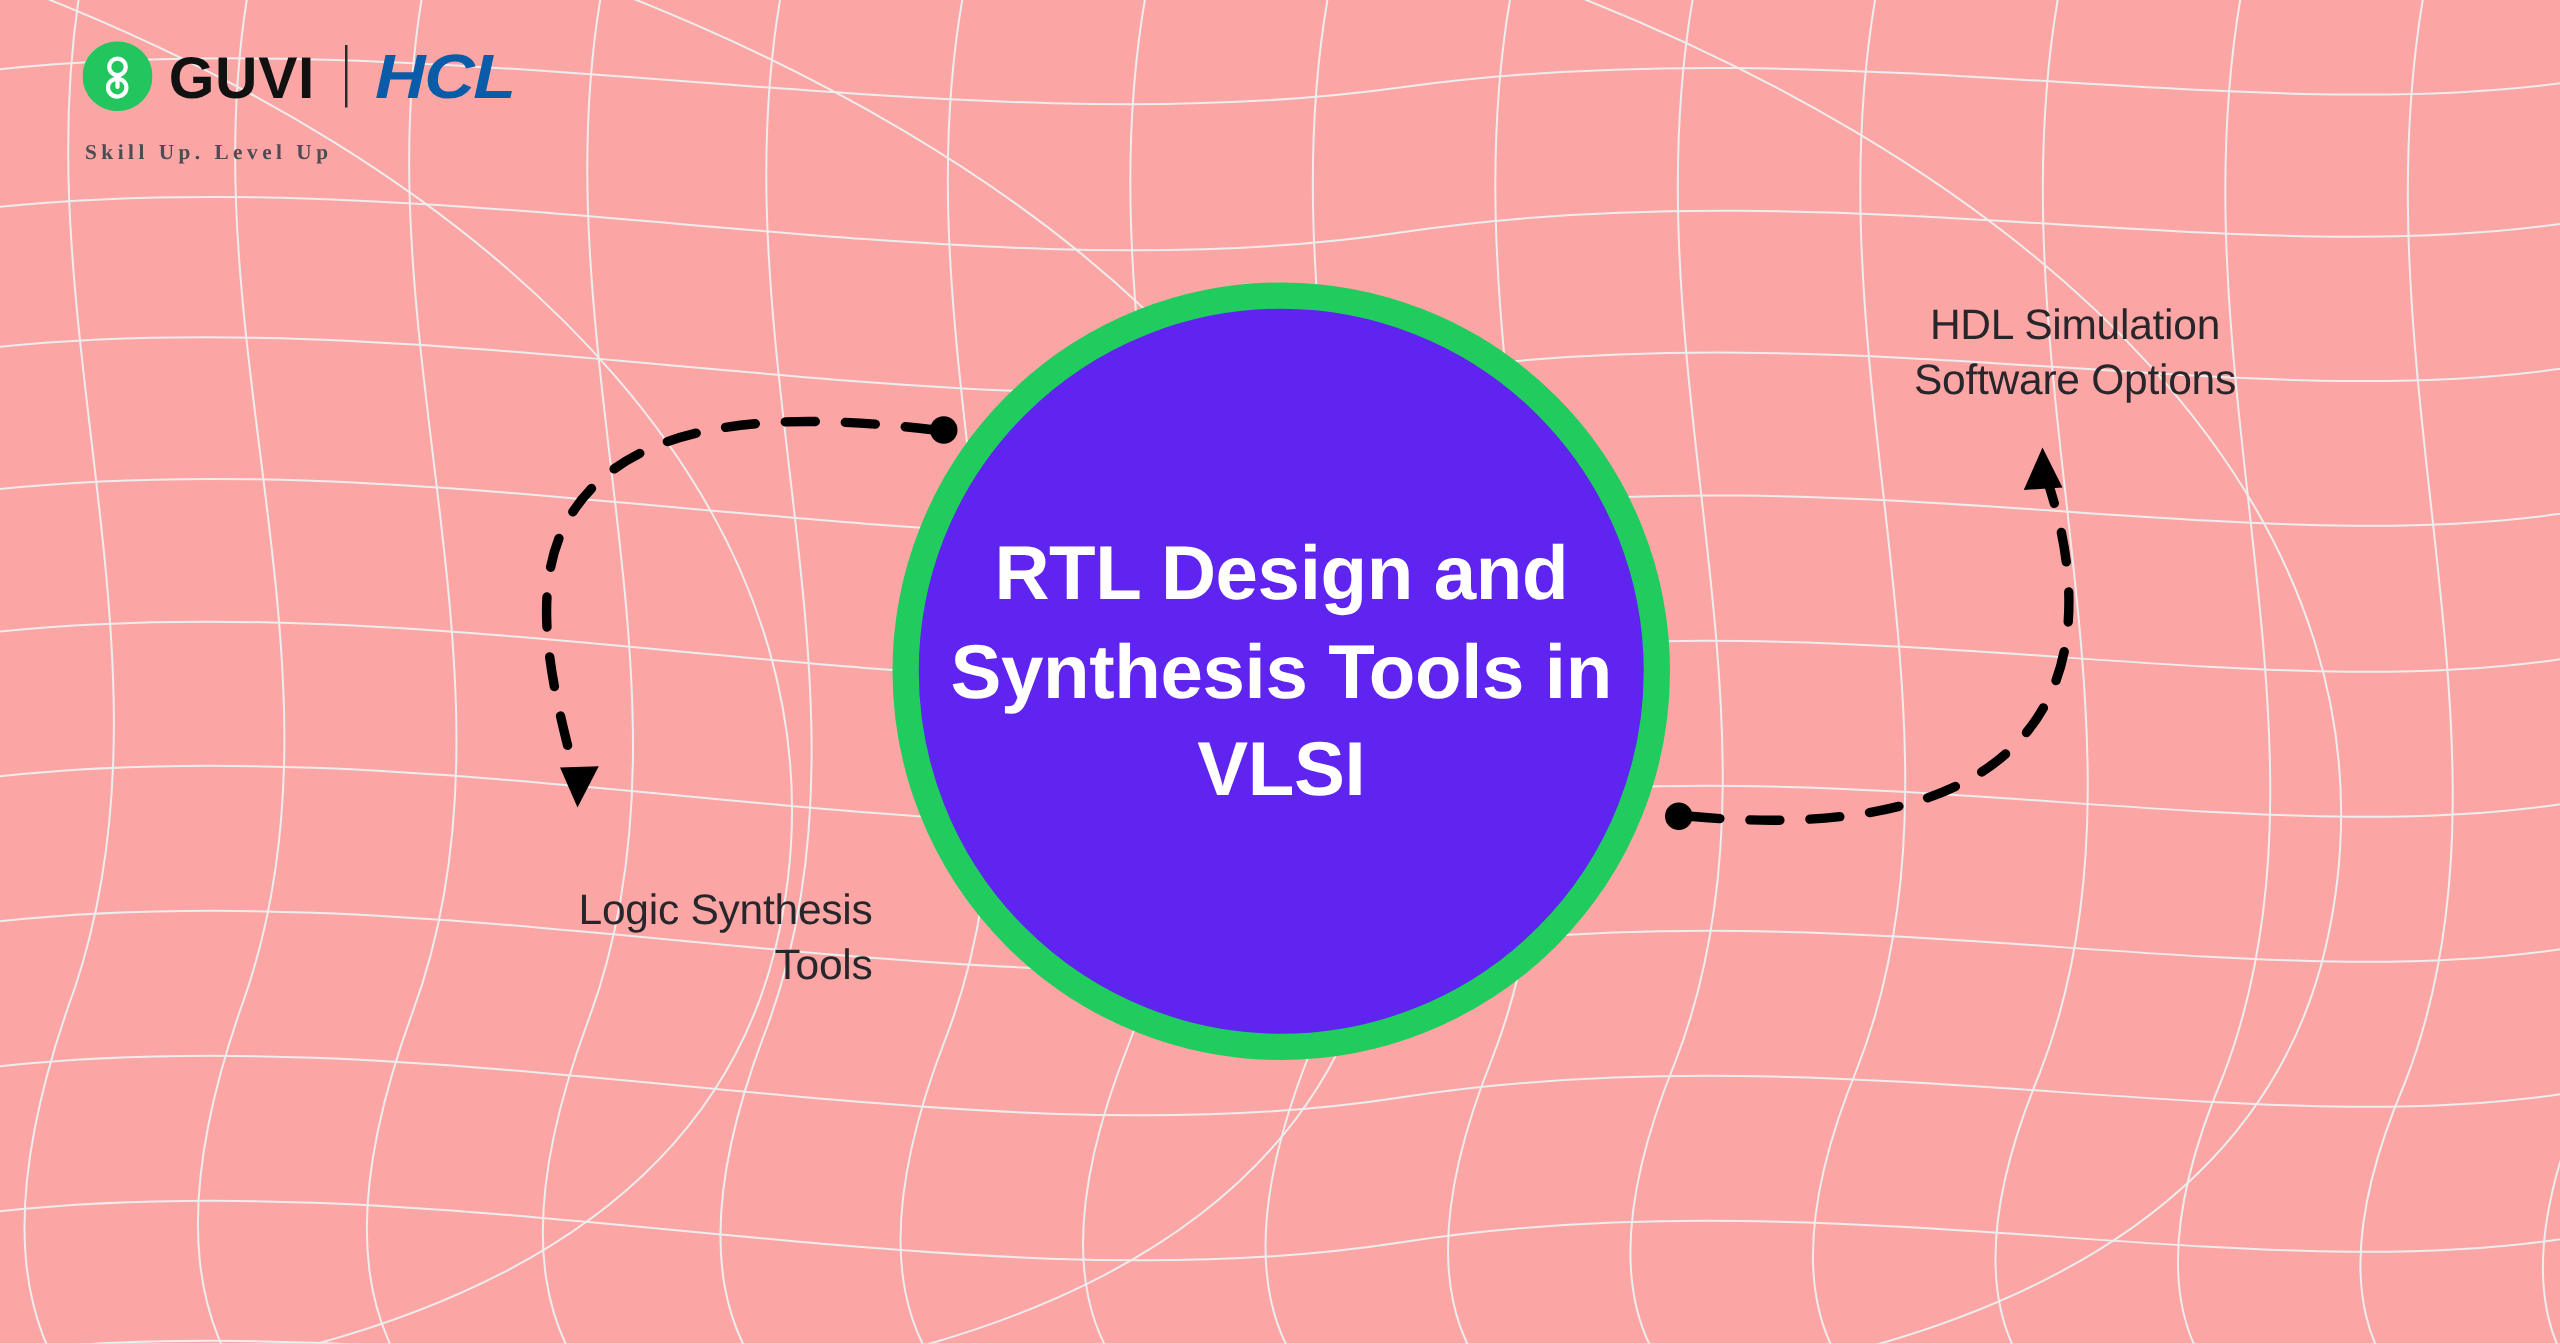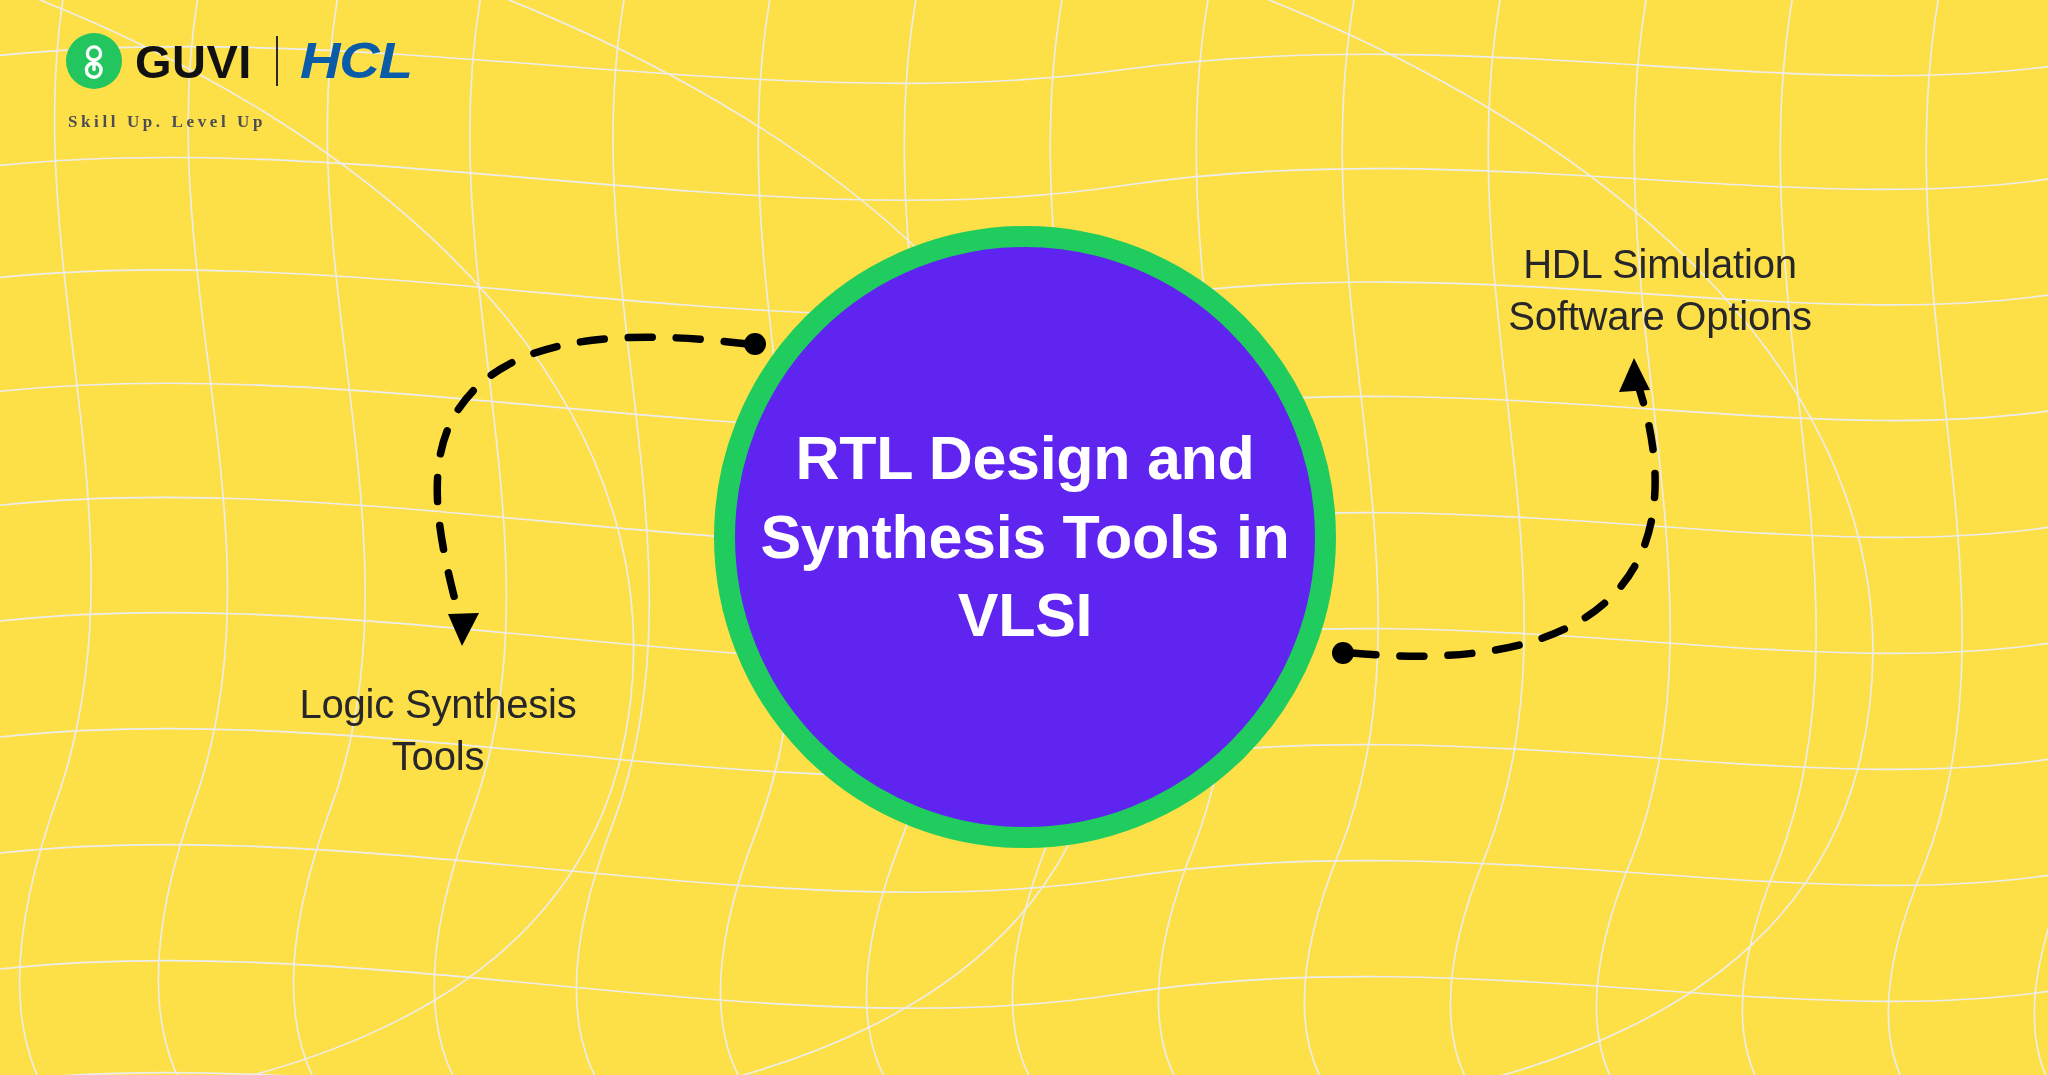--- a/index.html
+++ b/index.html
@@ -10,21 +10,21 @@
   }
   body {
     font-family: "Liberation Sans", sans-serif;
   }
 
   #slide {
     position: relative;
     width: 2048px;
     height: 1075px;
     overflow: hidden;
-    background: #fde047;
+    background: #fca5a5;
   }
 
   
   .bg-mesh {
     position: absolute;
     left: 0; top: 0;
     width: 2048px;
     height: 1075px;
     z-index: 0;
     pointer-events: none;
@@ -123,32 +123,32 @@
     height: 1075px;
     z-index: 4;
     pointer-events: none;
   }
 
   
   .branch-label {
     position: absolute;
     z-index: 6;
     font-family: "Liberation Sans", sans-serif;
-    font-size: 40px;
+    font-size: 34px;
     font-weight: 400;
     color: #26262b;
     line-height: 1.3;
     letter-spacing: -0.2px;
     white-space: pre-line;
   }
   .branch-left {
     left: 178px;
-    top: 678px;
+    top: 706px;
     width: 520px;
-    text-align: center;
+    text-align: right;
   }
   .branch-right {
     left: 1400px;
     top: 238px;
     width: 520px;
     text-align: center;
   }
 </style>
 </head>
 <body>

